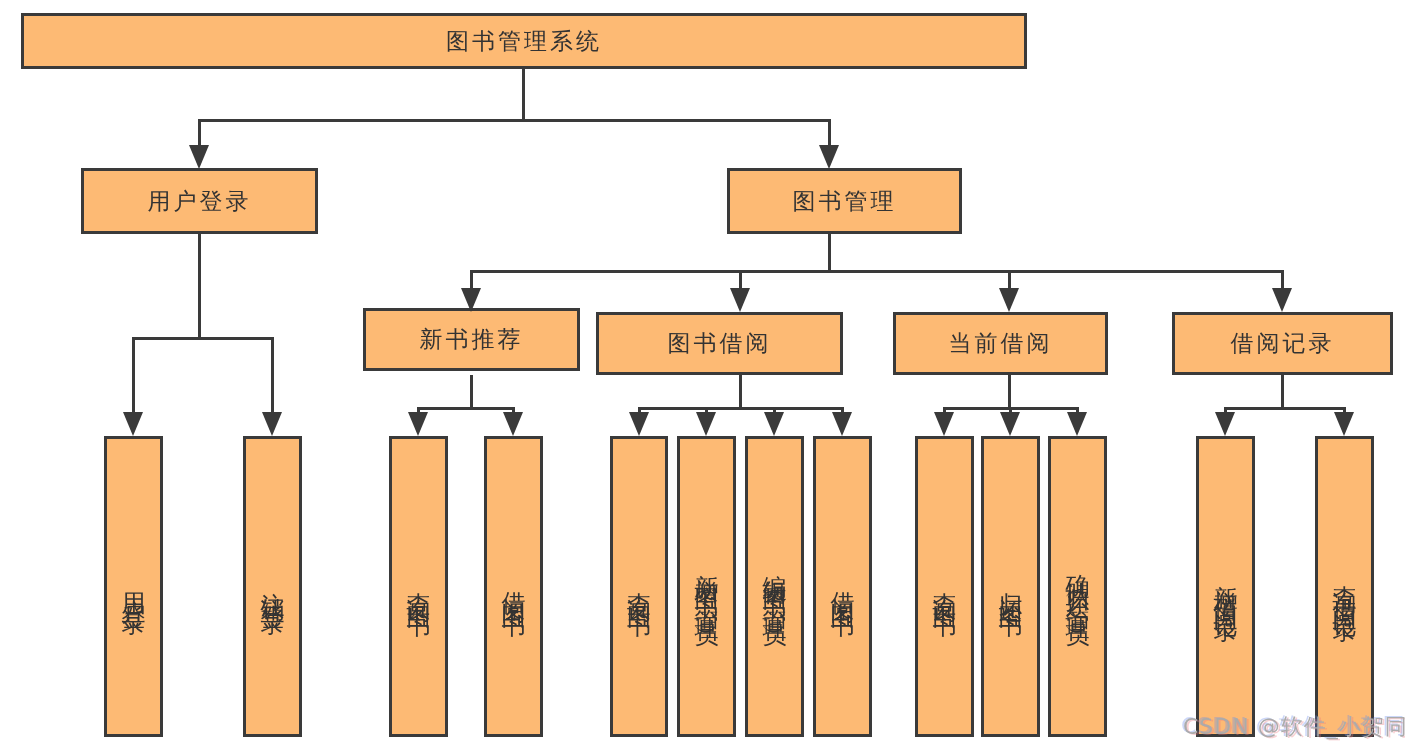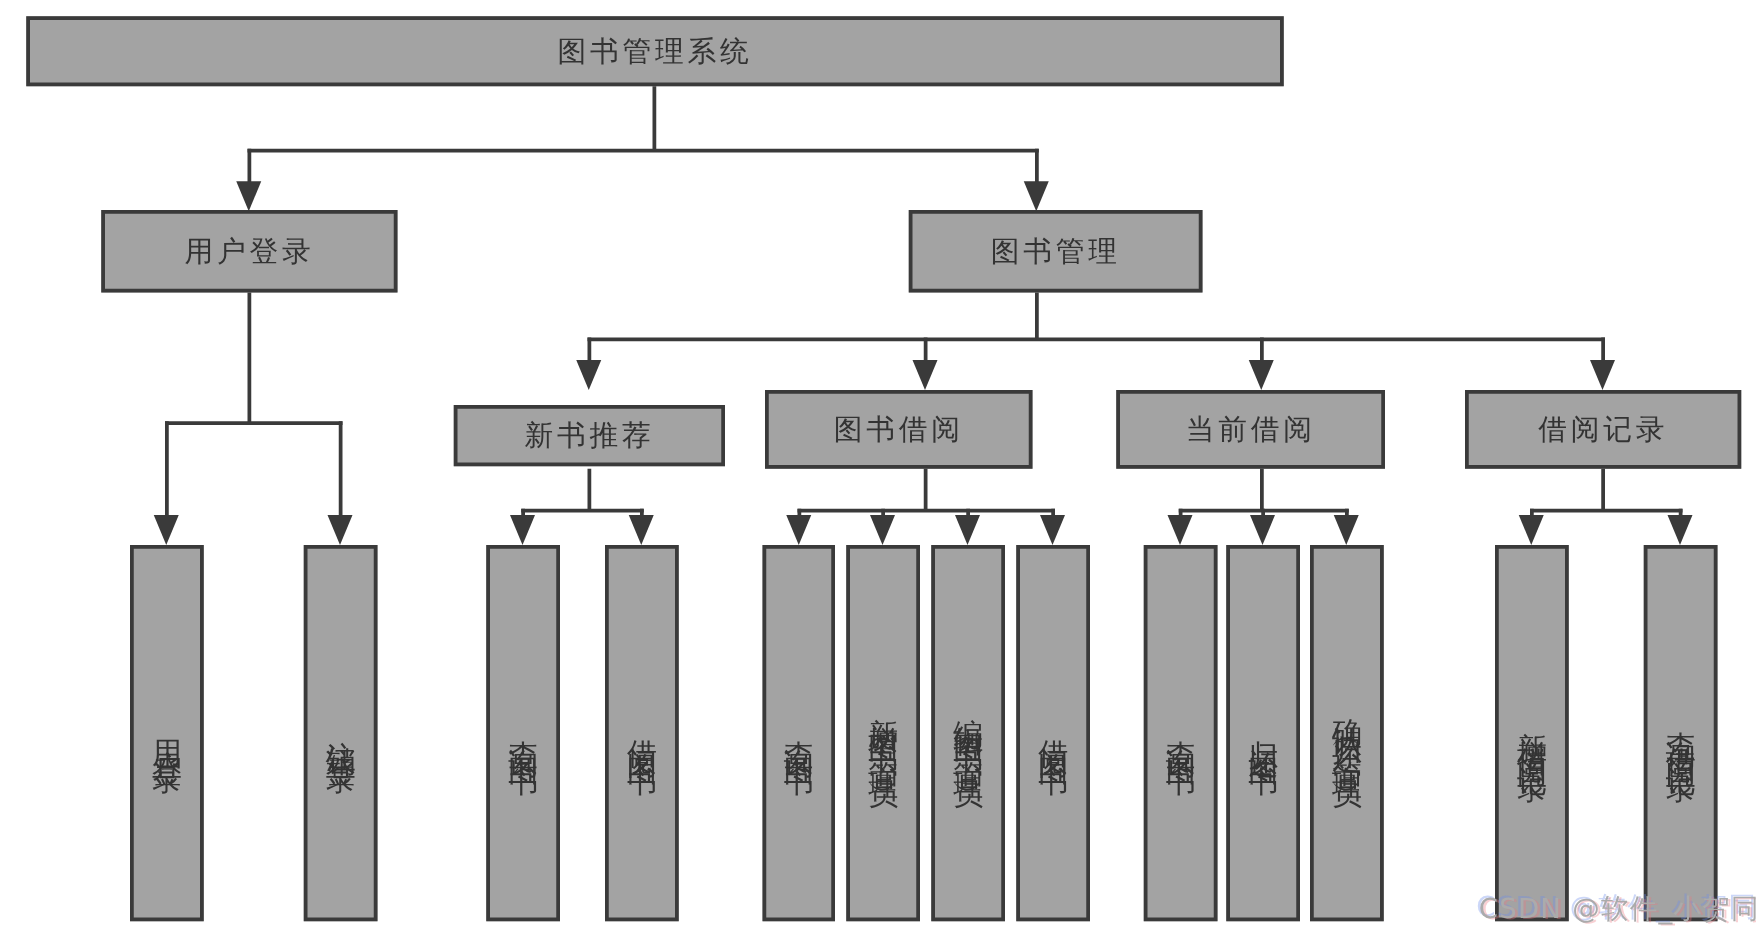--- a/index.html
+++ b/index.html
@@ -14,21 +14,21 @@
   body {
     font-family: "DejaVu Sans", "Liberation Sans", sans-serif;
     width: 1405px; height: 747px; overflow: hidden;
   }
   .canvas {
     position: relative; width: 1405px; height: 747px; background: var(--bg);
   }
   .node {
     position: absolute; box-sizing: border-box;
     border: 3px solid var(--box-border);
-    background: #a3a3a3; color: var(--box-text);
+    background: #fdba74; color: var(--box-text);
     display: flex; align-items: center; justify-content: center;
   }
   .h-node { font-size: 23px; letter-spacing: 3px; white-space: nowrap; }
   .v-node {
     writing-mode: vertical-rl; text-orientation: mixed;
     font-size: 24px; letter-spacing: 7px; line-height: 1;
   }
   .line { position: absolute; background: var(--line); }
   .arrow {
     position: absolute; width: 0; height: 0;
@@ -45,22 +45,22 @@
 </head>
 <body>
 
 <div class="canvas">
 
   <div class="node h-node" style="left:21px;top:13px;width:1006px;height:56px">图书管理系统</div>
 
   <div class="node h-node" style="left:81px;top:168px;width:237px;height:66px">用户登录</div>
   <div class="node h-node" style="left:727px;top:168px;width:235px;height:66px">图书管理</div>
 
-  <div class="node h-node" style="left:363px;top:324px;width:217px;height:49px">新书推荐</div>
-  <div class="node h-node" style="left:612px;top:312px;width:214px;height:63px">图书借阅</div>
+  <div class="node h-node" style="left:363px;top:308px;width:217px;height:63px">新书推荐</div>
+  <div class="node h-node" style="left:596px;top:312px;width:247px;height:63px">图书借阅</div>
   <div class="node h-node" style="left:893px;top:312px;width:215px;height:63px">当前借阅</div>
   <div class="node h-node" style="left:1172px;top:312px;width:221px;height:63px">借阅记录</div>
 
   <div class="node v-node" style="left:104px;top:436px;width:59px;height:301px">用户登录</div>
   <div class="node v-node" style="left:243px;top:436px;width:59px;height:301px">注销登录</div>
 
   <div class="node v-node" style="left:389px;top:436px;width:59px;height:301px">查询图书</div>
   <div class="node v-node" style="left:484px;top:436px;width:59px;height:301px">借阅图书</div>
 
   <div class="node v-node" style="left:610px;top:436px;width:58px;height:301px">查询图书</div>

